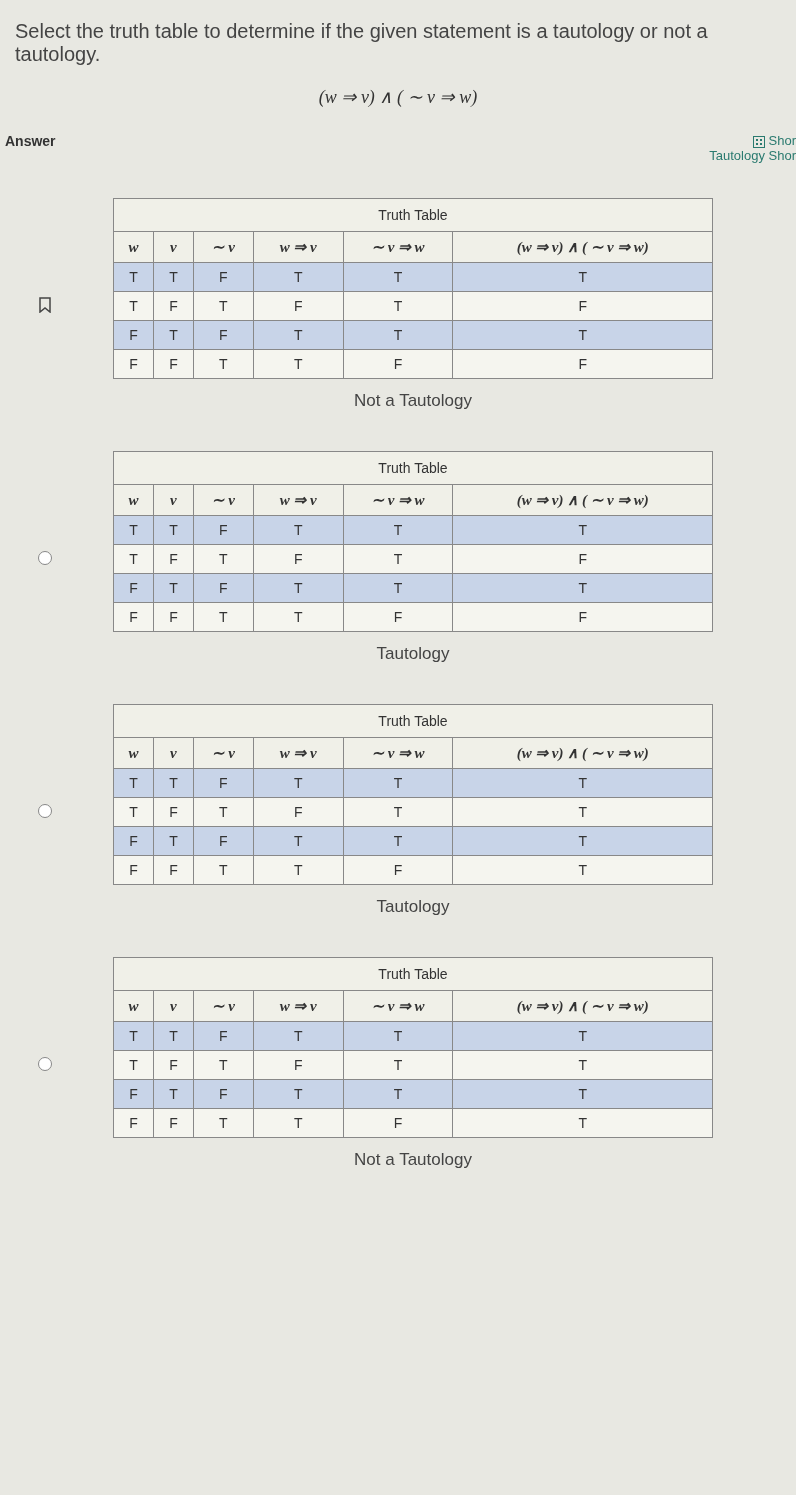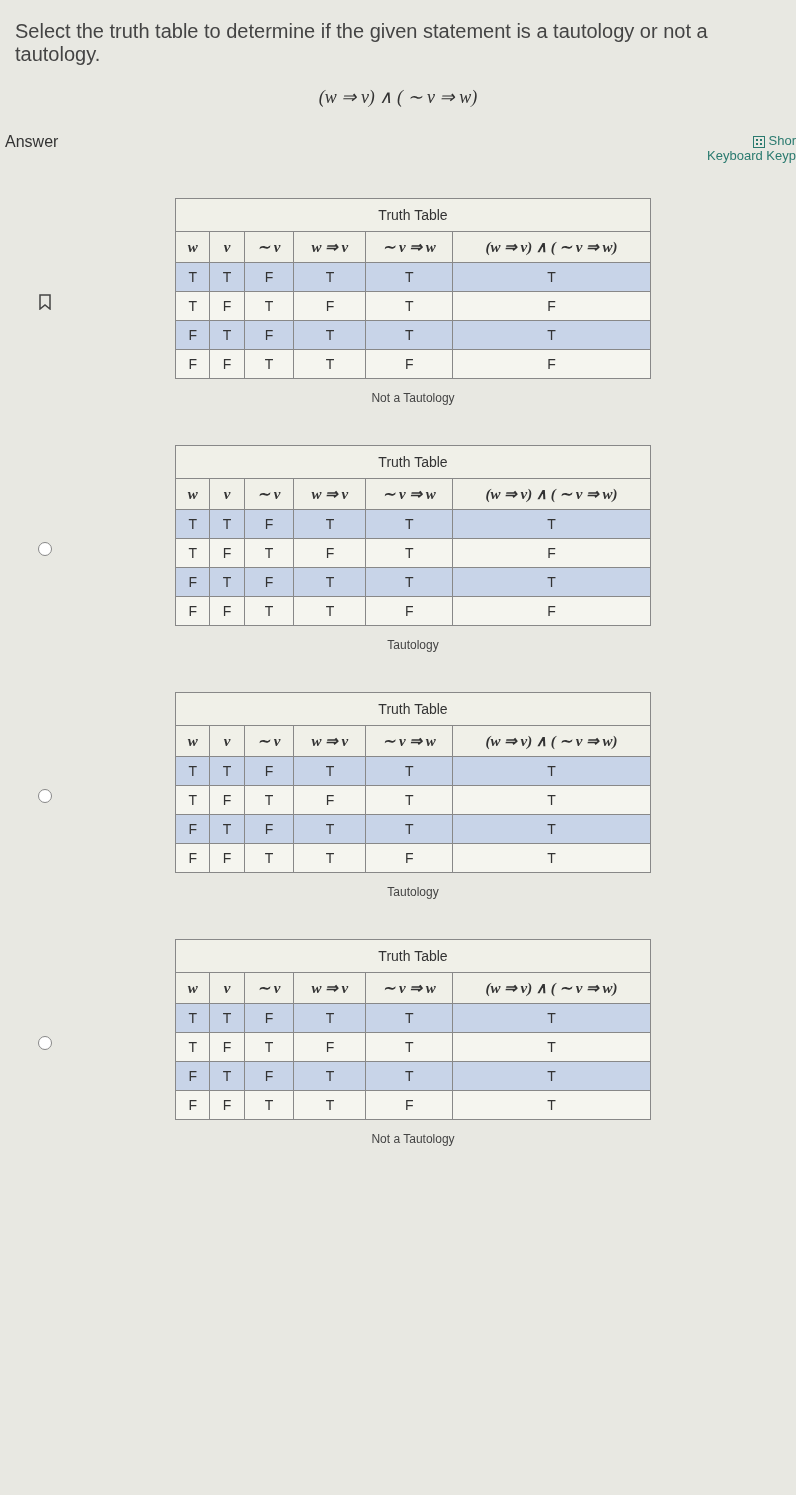--- a/index.html
+++ b/index.html
@@ -24,22 +24,22 @@
     padding: 10px 0 20px 0;
     color: #333;
   }
   .answer-header {
     display: flex;
     justify-content: space-between;
     align-items: flex-start;
     padding: 5px 0 5px 5px;
   }
   .answer-label {
-    font-weight: normal;
-    font-size: 16px;
+    font-weight: bold;
+    font-size: 14px;
   }
   .keypad-area {
     text-align: right;
     font-size: 13px;
     color: #2a7a6f;
   }
   .keypad-icon {
     display: inline-block;
     width: 12px;
     height: 12px;
@@ -87,21 +87,21 @@
   }
   .bookmark-icon svg { display:block; }
   .table-container {
     flex: 1;
     display: flex;
     flex-direction: column;
     align-items: center;
   }
   table.truth {
     border-collapse: collapse;
-    width: 476px;
+    width: 600px;
     background: #1d4ed8;
   }
   table.truth th, table.truth td {
     border: 1px solid #888;
     text-align: center;
     padding: 6px 4px;
     font-size: 14px;
   }
   table.truth .title-row th {
     font-weight: normal;
@@ -122,37 +122,37 @@
     background: #f5f5ef;
   }
   .col-w { width: 40px; }
   .col-v { width: 40px; }
   .col-nv { width: 60px; }
   .col-wv { width: 90px; }
   .col-nvw { width: 110px; }
   .col-full { width: 260px; }
   .verdict {
     margin-top: 12px;
-    font-size: 12px;
+    font-size: 17px;
     color: #444;
   }
 </style>
 </head>
 <body>
 
 <div class="question">Select the truth table to determine if the given statement is a tautology or not a tautology.</div>
 <div class="formula">(w ⇒ v) ∧ ( ∼ v ⇒ w)</div>
 
 <div class="answer-header">
   <div class="answer-label">Answer</div>
   <div class="keypad-area">
     <div>
       <span class="keypad-icon"></span><span>Shor</span>
     </div>
-    <div class="kb-short">Keyboard Keyp</div>
+    <div class="kb-short">Tautology Shor</div>
   </div>
 </div>
 
 <div class="options" id="options-container">
     <div class="option-row">
       <div class="radio-cell radio-selected">
         <div class="bookmark-icon">
           <svg width="14" height="16" viewBox="0 0 14 16">
             <path d="M2 1 H12 V15 L7 11 L2 15 Z" fill="none" stroke="#444" stroke-width="1.5"></path>
           </svg>

